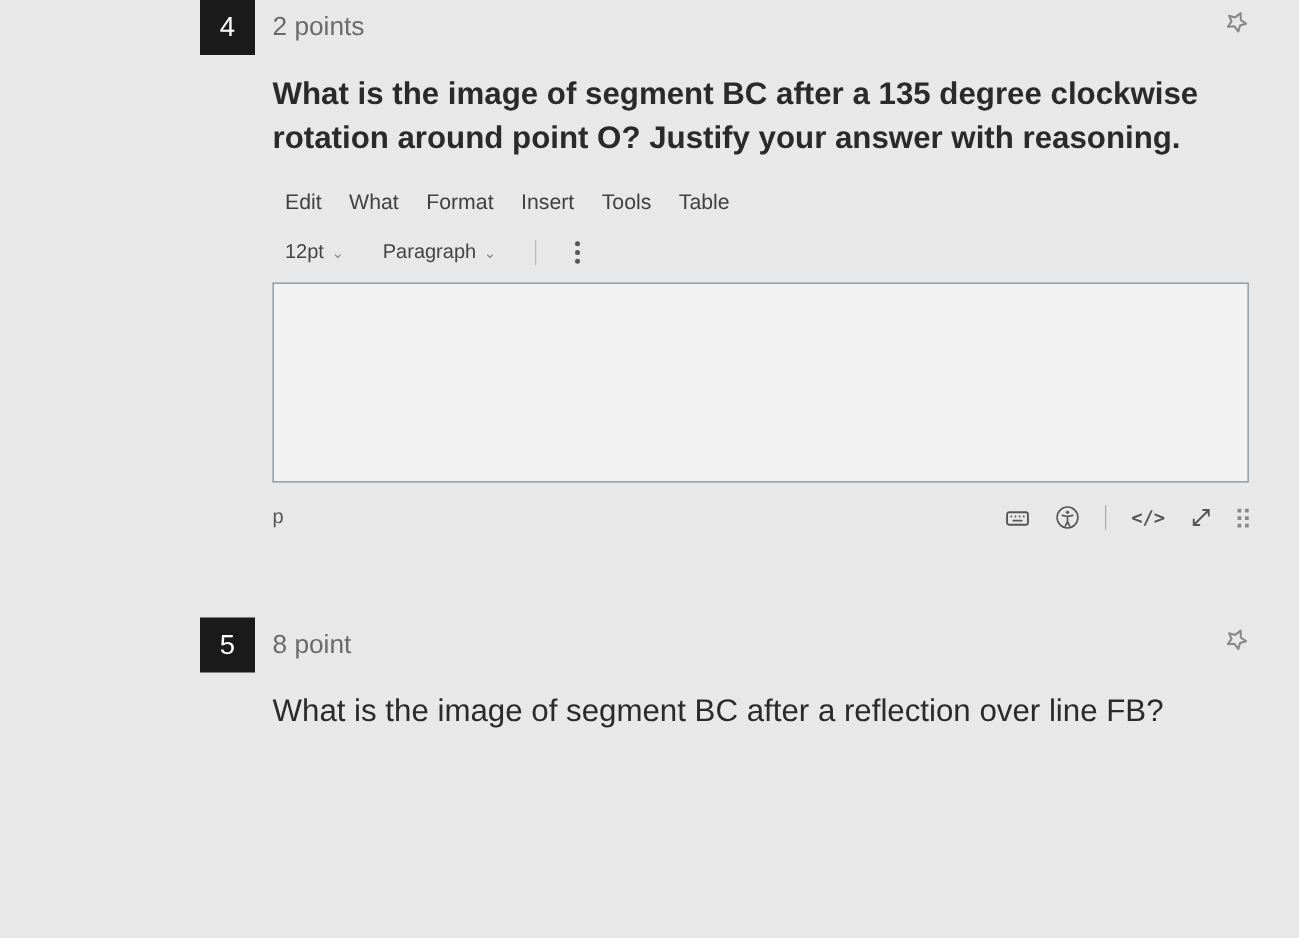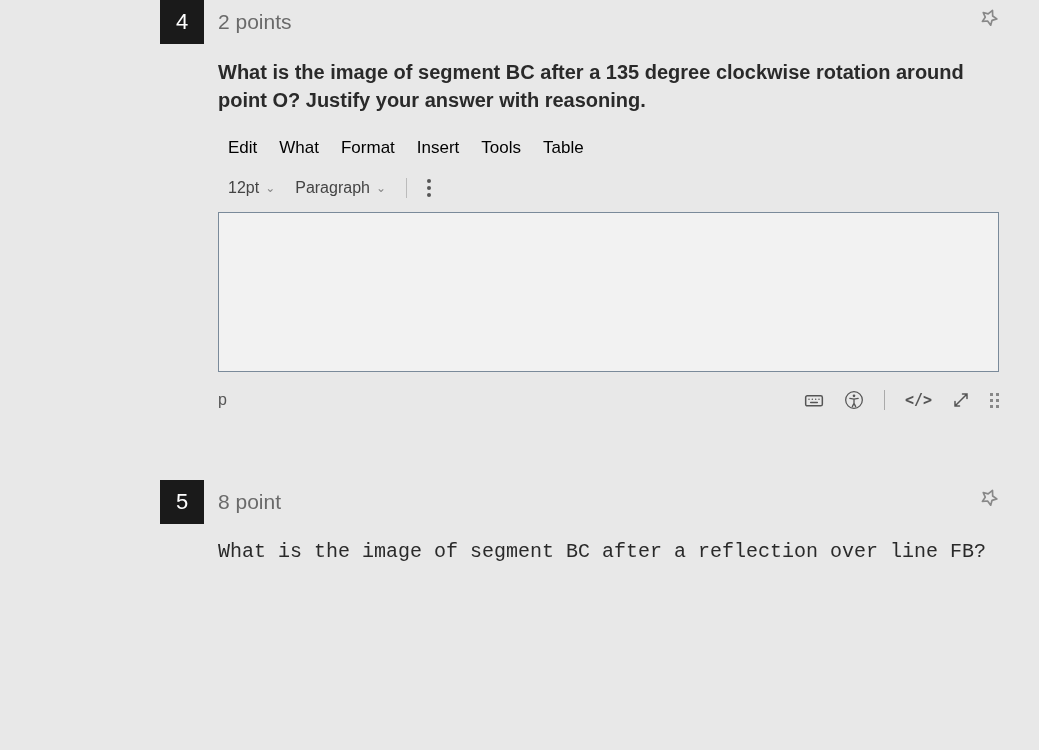--- a/index.html
+++ b/index.html
@@ -46,42 +46,42 @@
     .pin-icon {
       position: absolute;
       right: 0;
       top: 8px;
       color: #888;
       font-size: 20px;
       cursor: pointer;
     }
     .q-text {
       color: #2a2a2a;
-      font-size: 20px;
+      font-size: 25px;
       font-weight: 600;
       line-height: 1.4;
       margin-bottom: 24px;
       margin-left: 58px;
     }
     .editor-wrap {
       margin-left: 58px;
     }
     .menu-bar {
       display: flex;
       gap: 22px;
-      color: #000000;
+      color: #404040;
       font-size: 17px;
       margin-bottom: 20px;
       padding-left: 10px;
     }
     .menu-item { cursor: pointer; }
     .toolbar {
       display: flex;
       align-items: center;
-      gap: 20px;
+      gap: 31px;
       color: #444;
       font-size: 16px;
       margin-bottom: 14px;
       padding-left: 10px;
     }
     .tb-select {
       display: flex;
       align-items: center;
       gap: 6px;
       cursor: pointer;
@@ -140,21 +140,21 @@
       color: #333;
       font-size: 18px;
     }
     .radio {
       width: 20px; height: 20px;
       border: 2px solid #999;
       border-radius: 50%;
       background: #f0f0f0;
       cursor: pointer;
     }
-    .q5 .q-text { font-weight: 500; font-family: Liberation Mono, monospace; }
+    .q5 .q-text { font-weight: 500; }
     .a11y-icon svg, .keyboard-icon svg { width: 20px; height: 20px; }
     .a11y-icon svg circle.outer { fill:none; stroke:#555; stroke-width:1.5; }
   </style>
 </head>
 <body>
 
 <div class="page">
 
   <div class="question-block">
     <div class="q-header">

